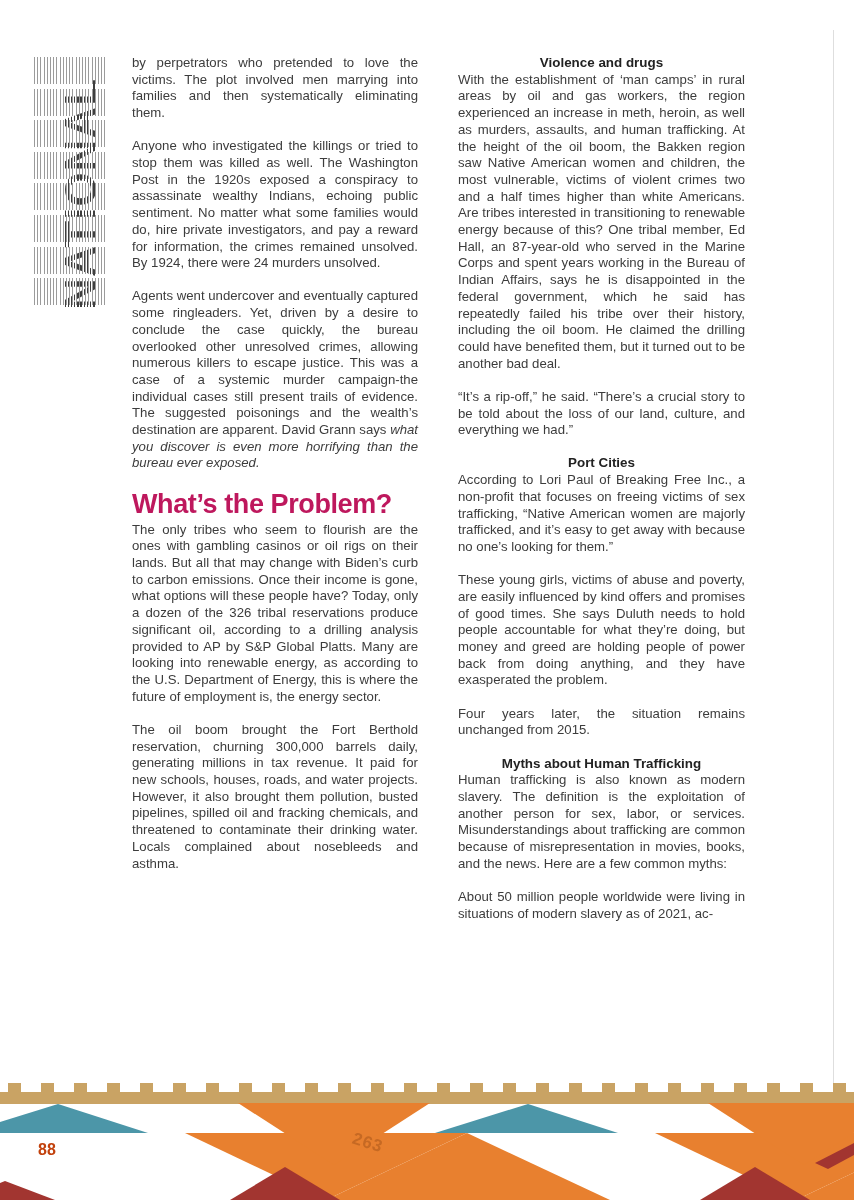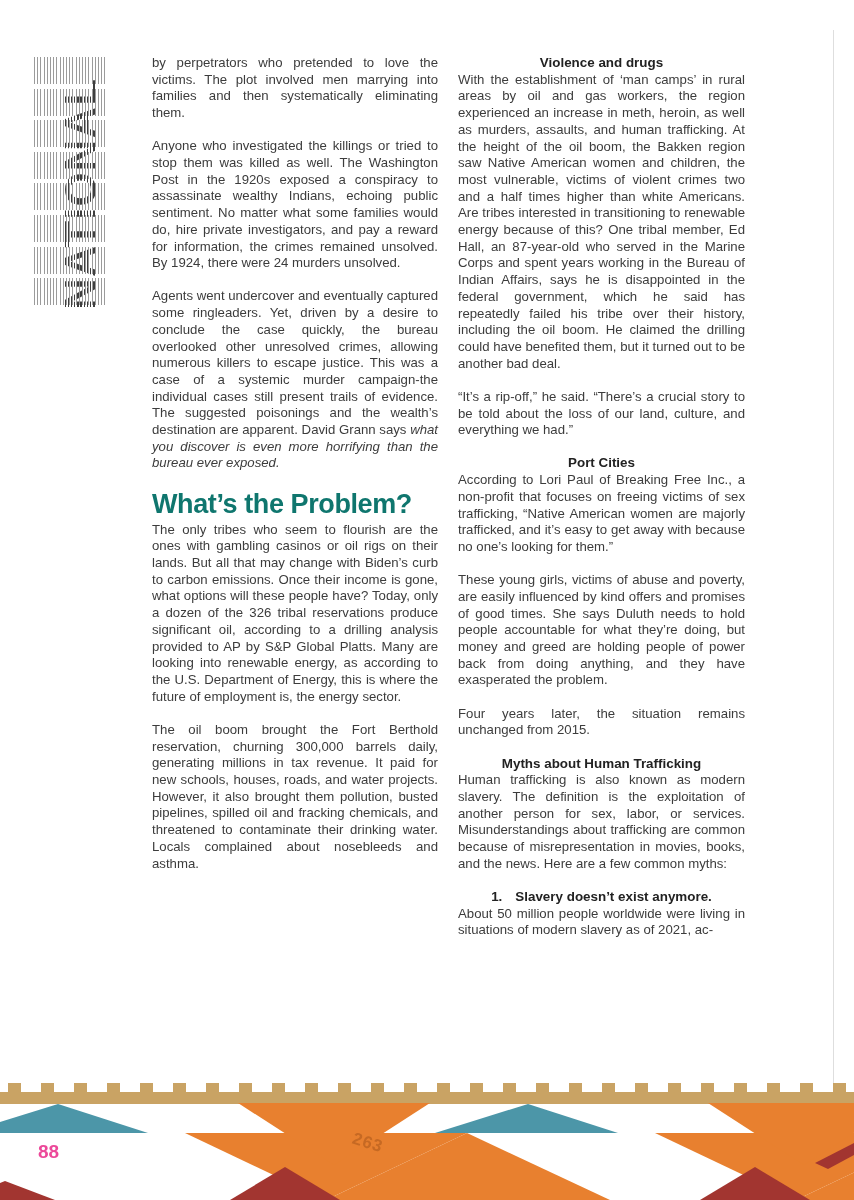--- a/index.html
+++ b/index.html
@@ -25,46 +25,46 @@
     font-size:44px;line-height:46px;font-weight:700;letter-spacing:1px;
     color:transparent;
     background:repeating-linear-gradient(180deg,#3e3e3e 0 1.4px,rgba(0,0,0,0) 1.4px 3.2px);
     -webkit-background-clip:text;background-clip:text;
     white-space:nowrap;
   }
 
   
   .col{position:absolute;top:55px;font-size:13.2px;line-height:16.7px;
        color:#3c3c3c;text-align:justify;}
-  .col1{left:152px;width:286px;}
+  .col1{left:132px;width:286px;}
   .col2{left:458px;width:287px;}
   .col p{margin:0 0 16.5px 0;}
   .col h2{margin:0;font-size:13.4px;line-height:16.7px;font-weight:700;color:#222;text-align:center;}
   .col h1{margin:4px 0 3px 0;font-size:27px;line-height:30px;font-weight:800;
-          letter-spacing:-0.4px;color:#0f766e;text-align:left;}
+          letter-spacing:-0.4px;color:#be185d;text-align:left;}
   .col em{font-style:italic;}
   .myth-num{display:inline-block;margin-right:13px;}
 
   
   .edge-line{position:absolute;top:30px;bottom:97px;right:20px;width:1px;background:#dedede;}
 
   
   .teeth{position:absolute;left:0;top:1083px;width:854px;height:9px;
     background:repeating-linear-gradient(90deg,#c9a364 0 13px,transparent 13px 33px);
     background-position:8px 0;}
   .tan-bar{position:absolute;left:0;top:1092px;width:854px;height:12px;background:#c9a364;}
   .band{position:absolute;left:0;top:1103px;width:854px;height:97px;}
   .watermark{
     position:absolute;left:352px;top:1133px;
     font-size:17px;font-weight:700;color:rgba(170,85,25,0.55);
     transform:rotate(18deg);letter-spacing:1px;
   }
   .page-number{
     position:absolute;left:38px;top:1141px;
-    font-size:19px;font-weight:700;color:#ec4899;
+    font-size:16px;font-weight:700;color:#c2410c;
   }
 </style>
 </head>
 <body>
 
 <div class="page">
 
   <div class="national">
     <div class="national-stripes"></div>
     <div class="national-text">NATIONAL</div>
@@ -82,21 +82,20 @@
   <div class="col col2">
     <h2>Violence and drugs</h2>
     <p>With the establishment of ‘man camps’ in rural areas by oil and gas workers, the region experienced an increase in meth, heroin, as well as murders, assaults, and human trafficking. At the height of the oil boom, the Bakken region saw Native American women and children, the most vulnerable, victims of violent crimes two and a half times higher than white Americans. Are tribes interested in transitioning to renewable energy because of this? One tribal member, Ed Hall, an 87-year-old who served in the Marine Corps and spent years working in the Bureau of Indian Affairs, says he is disappointed in the federal government, which he said has repeatedly failed his tribe over their history, including the oil boom. He claimed the drilling could have benefited them, but it turned out to be another bad deal.</p>
     <p>“It’s a rip-off,” he said. “There’s a crucial story to be told about the loss of our land, culture, and everything we had.”</p>
     <h2>Port Cities</h2>
     <p>According to Lori Paul of Breaking Free Inc., a non-profit that focuses on freeing victims of sex trafficking, “Native American women are majorly trafficked, and it’s easy to get away with because no one’s looking for them.”</p>
     <p>These young girls, victims of abuse and poverty, are easily influenced by kind offers and promises of good times. She says Duluth needs to hold people accountable for what they’re doing, but money and greed are holding people of power back from doing anything, and they have exasperated the problem.</p>
     <p>Four years later, the situation remains unchanged from 2015.</p>
     <h2>Myths about Human Trafficking</h2>
     <p>Human trafficking is also known as modern slavery. The definition is the exploitation of another person for sex, labor, or services. Misunderstandings about trafficking are common because of misrepresentation in movies, books, and the news. Here are a few common myths:</p>
-    <h2><span class="myth-num">1.</span><span>Slavery doesn’t exist anymore.</span></h2>
     <p>About 50 million people worldwide were living in situations of modern slavery as of 2021, ac-</p>
   </div>
 
   <div class="edge-line"></div>
 
   <div class="teeth"></div>
   <div class="tan-bar"></div>
 
   <svg class="band" viewBox="0 0 854 97" preserveAspectRatio="none">
 

